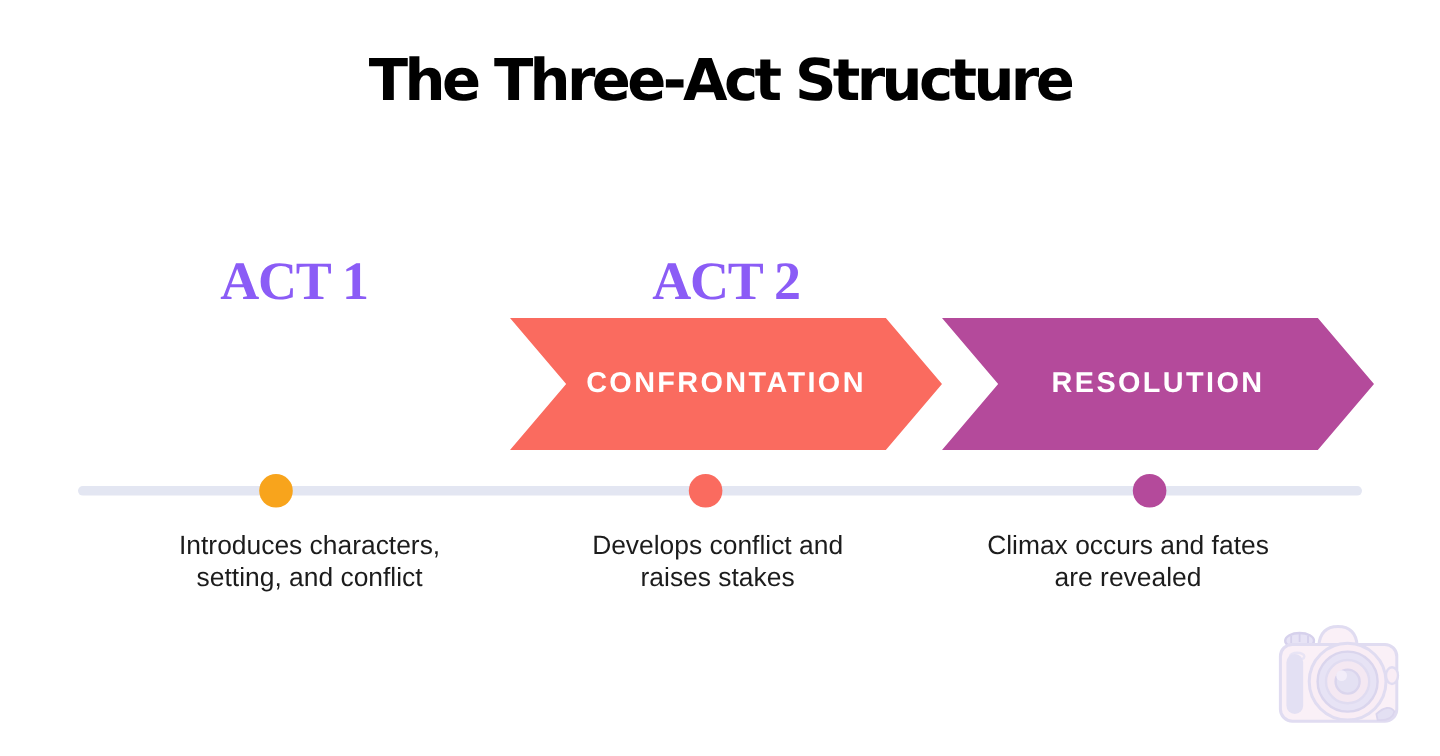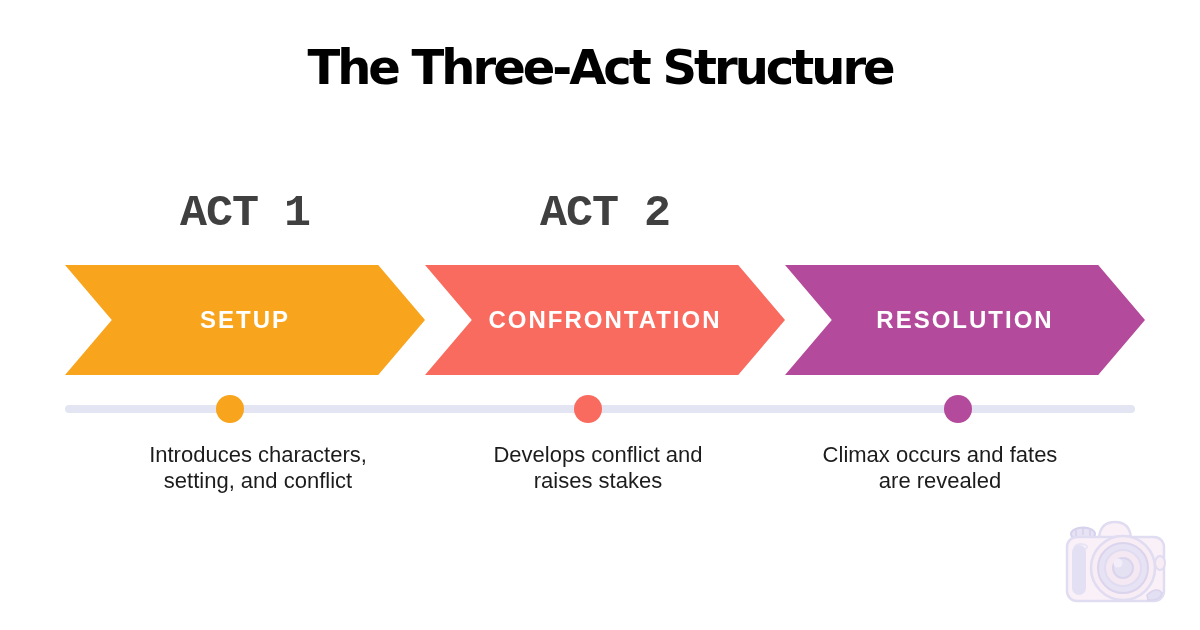--- a/index.html
+++ b/index.html
@@ -23,28 +23,28 @@
     font-weight: 900;
     font-size: 48px;
     letter-spacing: -3px;
     color: #000000;
     line-height: 1.15;
     white-space: nowrap;
   }
 
   .act-heading {
     position: absolute;
-    top: 188px;
+    top: 208px;
     width: 360px;
     text-align: center;
-    font-family: Liberation Mono, monospace;
+    font-family: Liberation Serif, serif;
     font-weight: 900;
     font-size: 45px;
     letter-spacing: -1px;
-    color: #404040;
+    color: #8b5cf6;
     white-space: nowrap;
   }
   .act-heading.a1 { left: 65px; }
   .act-heading.a2 { left: 425px; }
   .act-heading.a3 { left: 780px; }
 
   .chevron {
     position: absolute;
     top: 265px;
     width: 360px;
@@ -114,23 +114,20 @@
 </head>
 <body>
 
 <div class="canvas">
 
   <h1 class="title">The Three-Act Structure</h1>
 
   <div class="act-heading a1">ACT 1</div>
   <div class="act-heading a2">ACT 2</div>
 
-  <div class="chevron c1" style="background-color: rgb(248, 164, 28);">
-    <span class="chevron-label">SETUP</span>
-  </div>
   <div class="chevron c2" style="background-color: rgb(250, 107, 95); align-items: center;">
     <span class="chevron-label">CONFRONTATION</span>
   </div>
   <div class="chevron c3" style="background-color: rgb(180, 74, 155);">
     <span class="chevron-label">RESOLUTION</span>
   </div>
 
   <div class="timeline-track" style="background-color: rgb(227, 230, 242);"></div>
 
   <div class="timeline-dot d1" style="background-color: rgb(248, 164, 28);"></div>

